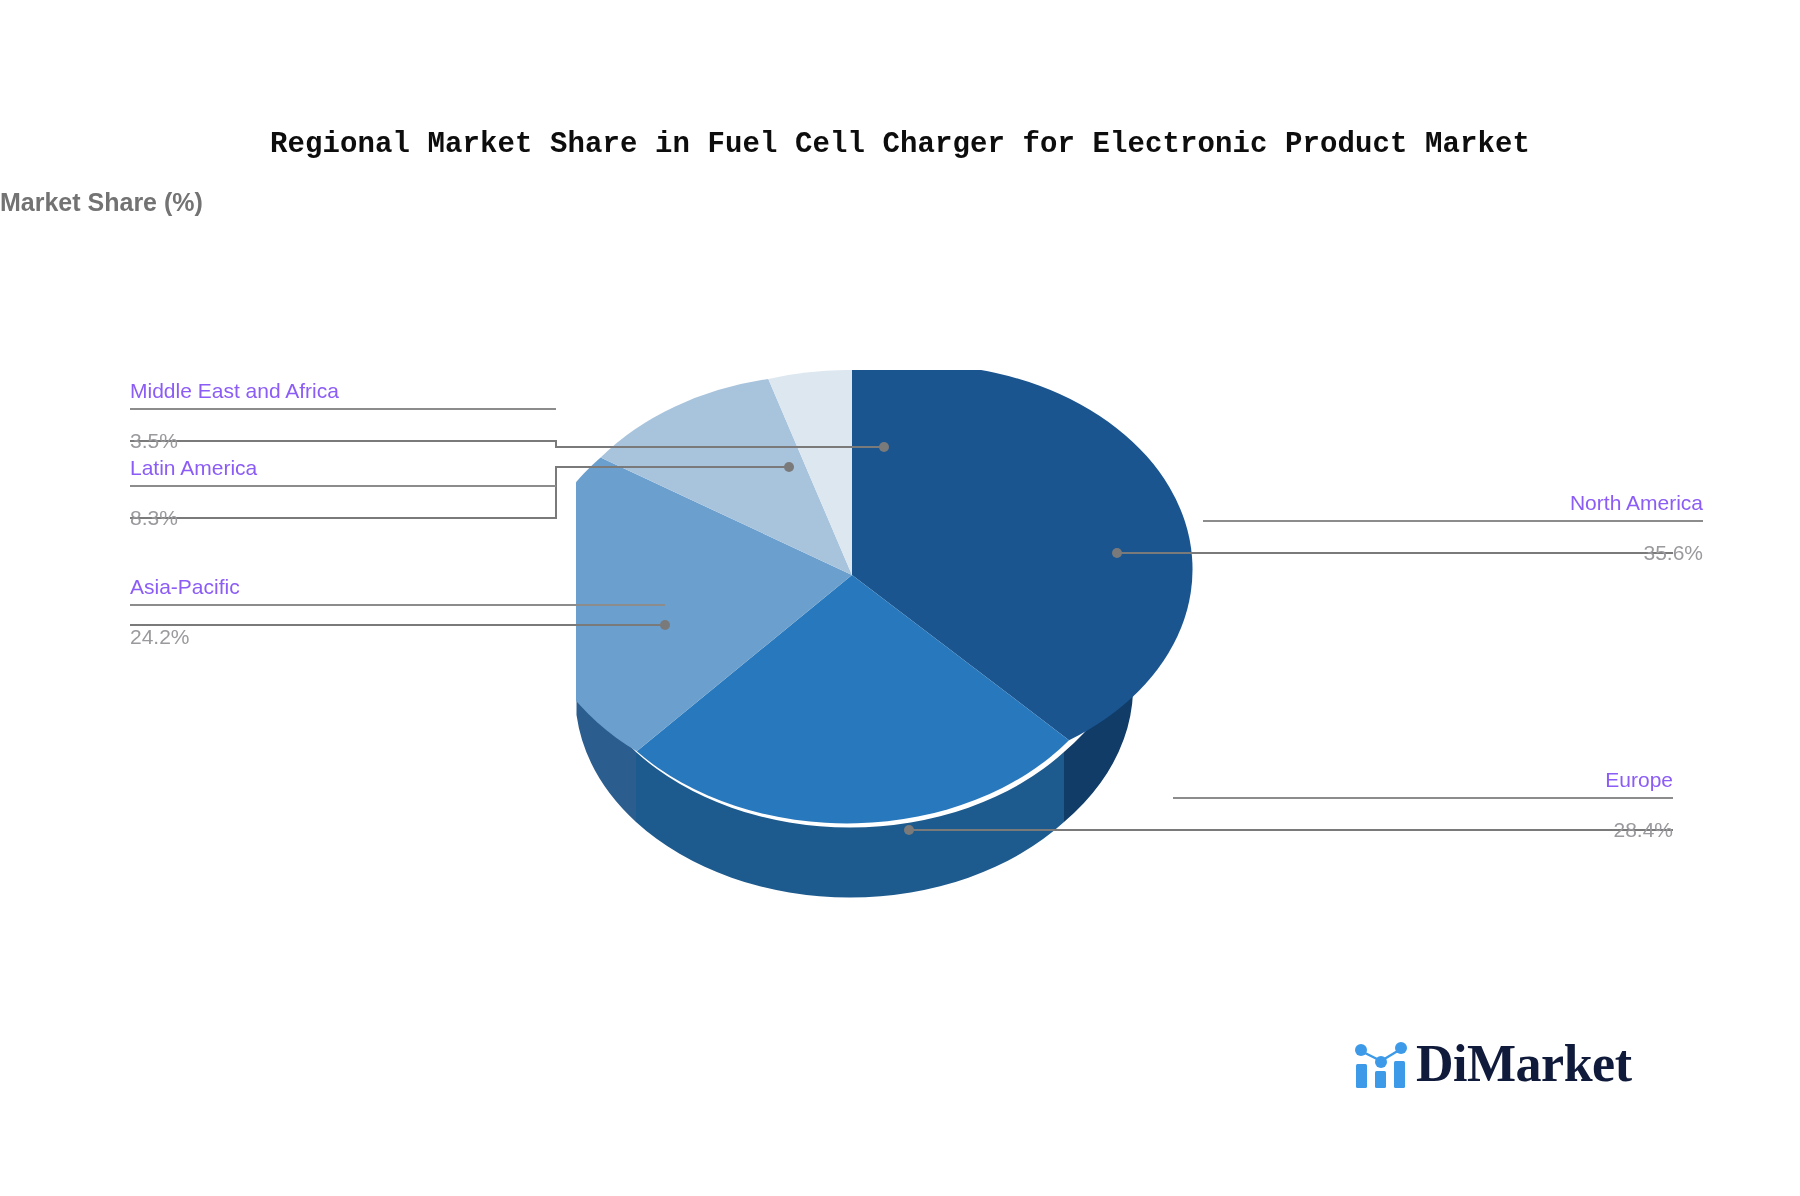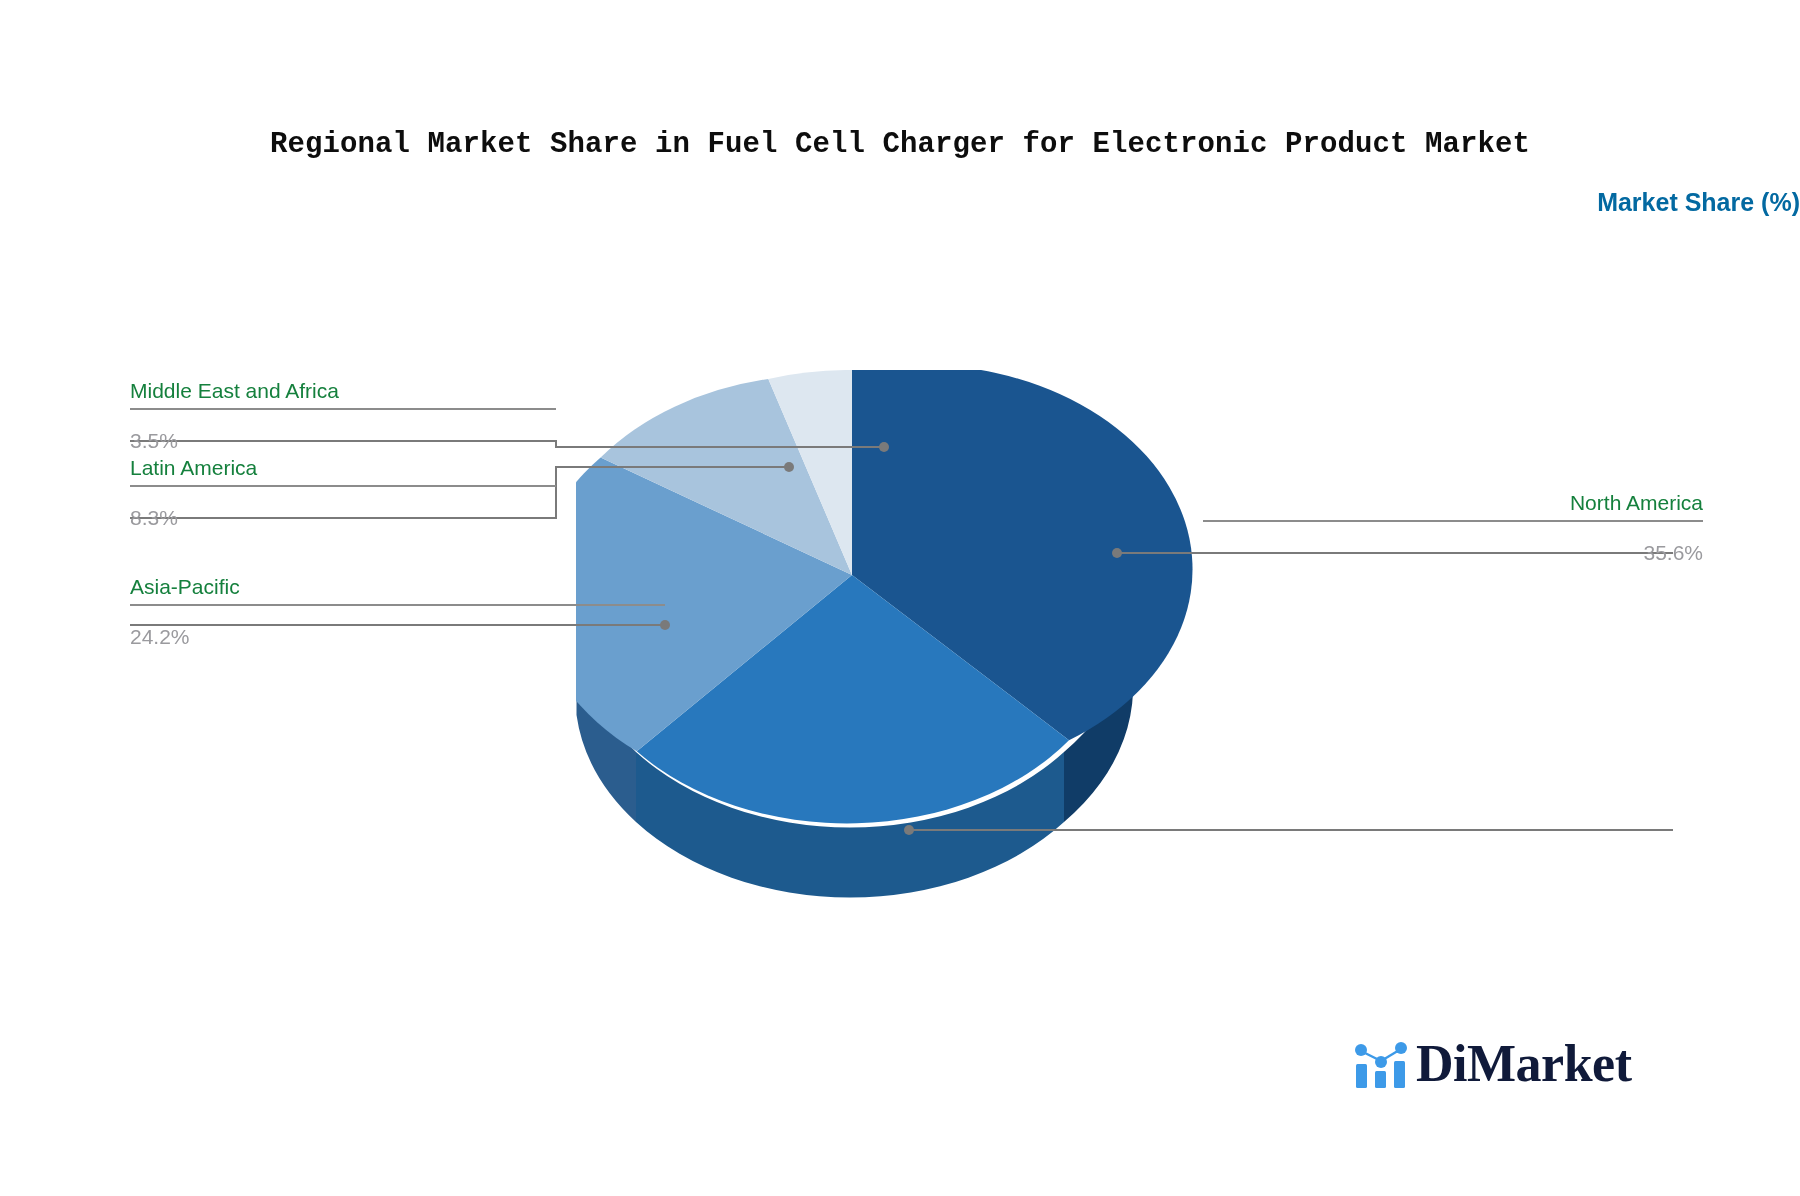--- a/index.html
+++ b/index.html
@@ -31,24 +31,24 @@
     font-weight: bold;
     color: #0d0d0d;
     letter-spacing: 0.1px;
     font-family: Liberation Mono, monospace;
   }
   .subtitle {
     position: absolute;
     top: 188px;
     left: 0;
     width: 1800px;
-    text-align: right;
+    text-align: left;
     font-size: 25px;
     font-weight: bold;
-    color: #0369a1;
+    color: #737373;
   }
 
   
   .pie-wrap {
     position: absolute;
     left: 576px;
     top: 370px;
     width: 640px;
     height: 600px;
   }
@@ -57,21 +57,21 @@
   
   .callout {
     position: absolute;
     font-size: 21px;
     line-height: 1.28;
     color: #1d1d1f;
     white-space: nowrap;
   }
   .callout .name {
     display: block;
-    color: #15803d;
+    color: #8b5cf6;
     padding-bottom: 3px;
   }
   .callout .pct {
     display: block;
     color: #9a9a9e;
     padding-top: 18px;
   }
   .callout.left  { text-align: left; }
   .callout.right { text-align: right; }
 
@@ -180,20 +180,25 @@
     <div class="rule"></div>
     <span class="pct">24.2%</span>
   </div>
 
   <div class="callout right" style="left:1203px; top:490px; width:500px;">
     <span class="name">North America</span>
     <div class="rule"></div>
     <span class="pct">35.6%</span>
   </div>
 
+  <div class="callout right" style="left:1173px; top:767px; width:500px;">
+    <span class="name">Europe</span>
+    <div class="rule"></div>
+    <span class="pct">28.4%</span>
+  </div>
 
   <div class="logo">
     <svg width="58" height="52" viewBox="0 0 58 52">
       <line x1="9" y1="13" x2="29" y2="23" stroke="#3d9ae8" stroke-width="2.4"></line>
       <line x1="29" y1="23" x2="49" y2="11" stroke="#3d9ae8" stroke-width="2.4"></line>
       <rect x="4" y="26" width="11" height="24" rx="1.5" fill="#3d9ae8"></rect>
       <rect x="23" y="33" width="11" height="17" rx="1.5" fill="#3d9ae8"></rect>
       <rect x="42" y="23" width="11" height="27" rx="1.5" fill="#3d9ae8"></rect>
       <circle cx="9" cy="12" r="6" fill="#3d9ae8"></circle>
       <circle cx="29" cy="24" r="6" fill="#3d9ae8"></circle>

